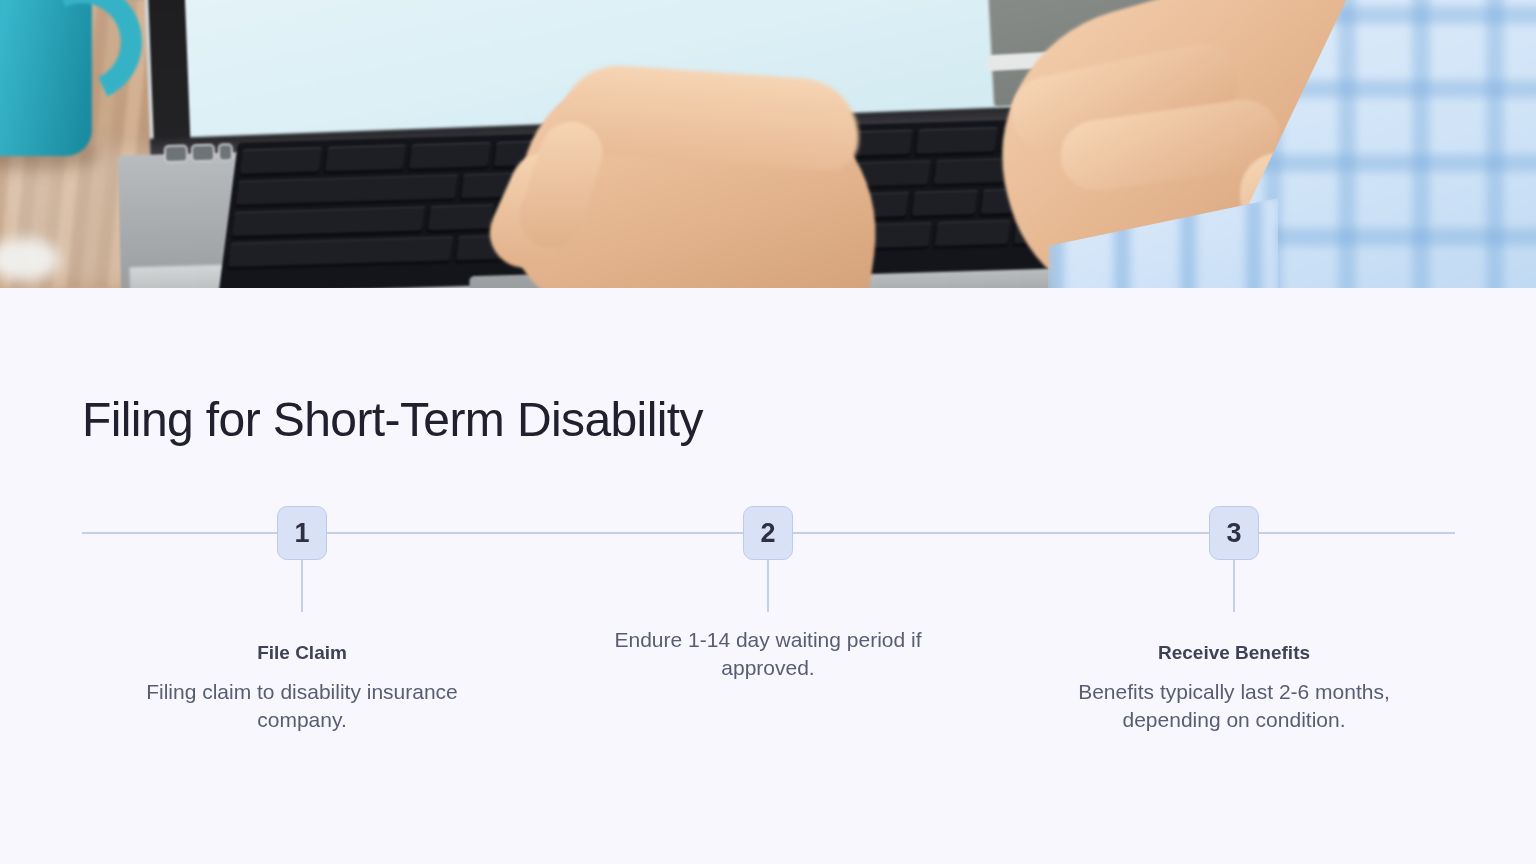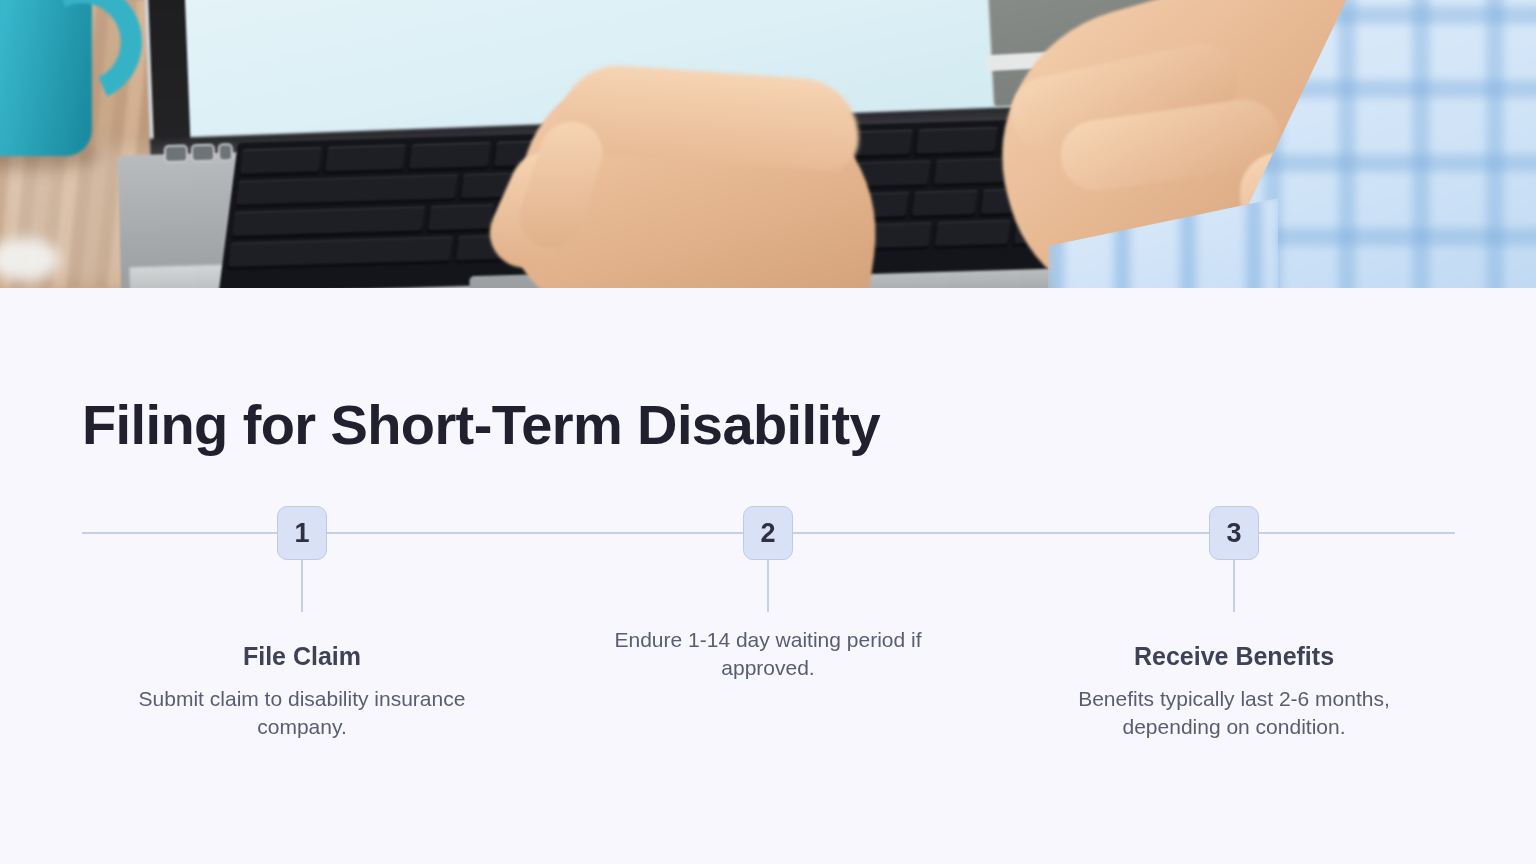--- a/index.html
+++ b/index.html
@@ -177,42 +177,42 @@
       linear-gradient(160deg,#dceafa,#c6ddf5);
     clip-path:polygon(0 40%, 100% 0, 100% 100%, 0 100%);
     filter:blur(5px);
   }
 
   
   .content { position:absolute; left:0; top:288px; width:1536px; height:576px; background:#f8f7fd; }
 
   .page-title {
     position:absolute; left:82px; top:104px;
-    font-size:56px; font-weight:700; letter-spacing:-.6px; color:#20202e;
+    font-size:48px; font-weight:400; letter-spacing:-.6px; color:#20202e;
     white-space:nowrap;
   }
 
   .timeline { position:absolute; left:82px; top:244px; width:1373px; height:2px; background:#c4cfe8; }
 
   .step { position:absolute; top:218px; width:400px; text-align:center; }
   .step-1 { left:102px; }
   .step-2 { left:568px; }
   .step-3 { left:1034px; }
 
   .badge {
     width:50px; height:54px; margin:0 auto;
     background:#d8e1f6; border:1px solid #bccbea; border-radius:10px;
     display:flex; align-items:center; justify-content:center;
     font-size:27px; font-weight:600; color:#2f3042;
     position:relative; z-index:2;
   }
   .stem { width:2px; height:52px; margin:0 auto; background:#c4cfe8; }
 
   .step-title {
-    margin-top:30px; font-size:25px; font-weight:700; color:#3f4256;
+    margin-top:30px; font-size:19px; font-weight:700; color:#3f4256;
   }
   .step-desc {
     margin-top:14px; font-size:21px; line-height:1.35; color:#585d72;
     padding:0 26px;
   }
 </style>
 </head>
 <body>
 
 <div class="hero">
@@ -310,21 +310,21 @@
 <div class="content">
 
   <h1 class="page-title">Filing for Short-Term Disability</h1>
 
   <div class="timeline"></div>
 
   <div class="step step-1">
     <div class="badge">1</div>
     <div class="stem"></div>
     <div class="step-title">File Claim</div>
-    <div class="step-desc">Submit claim to disability insurance company.</div>
+    <div class="step-desc">Filing claim to disability insurance company.</div>
   </div>
 
   <div class="step step-2">
     <div class="badge">2</div>
     <div class="stem"></div>
     <div class="step-desc">Endure 1-14 day waiting period if approved.</div>
   </div>
 
   <div class="step step-3">
     <div class="badge">3</div>

